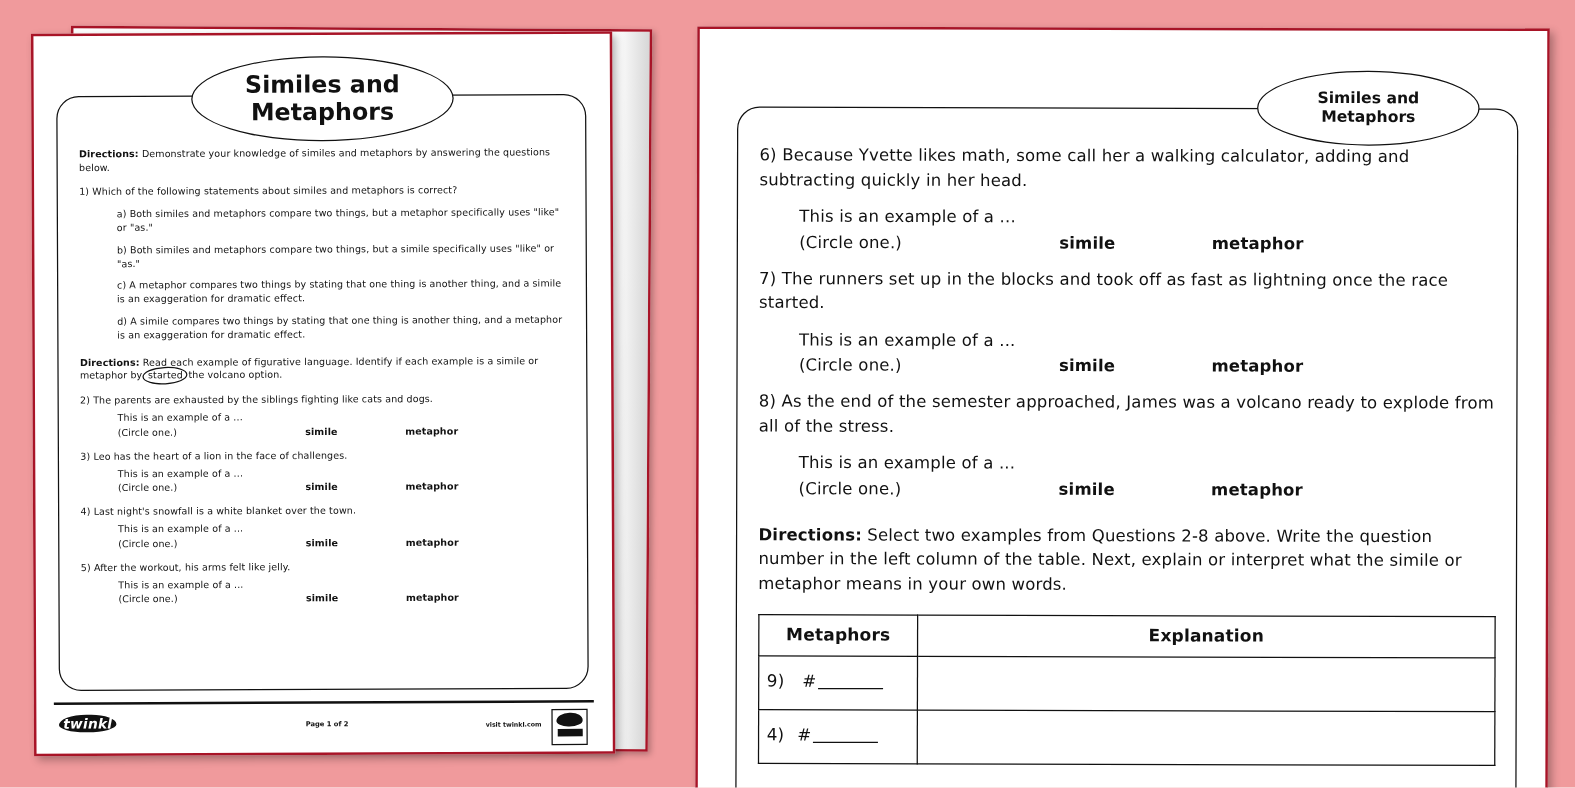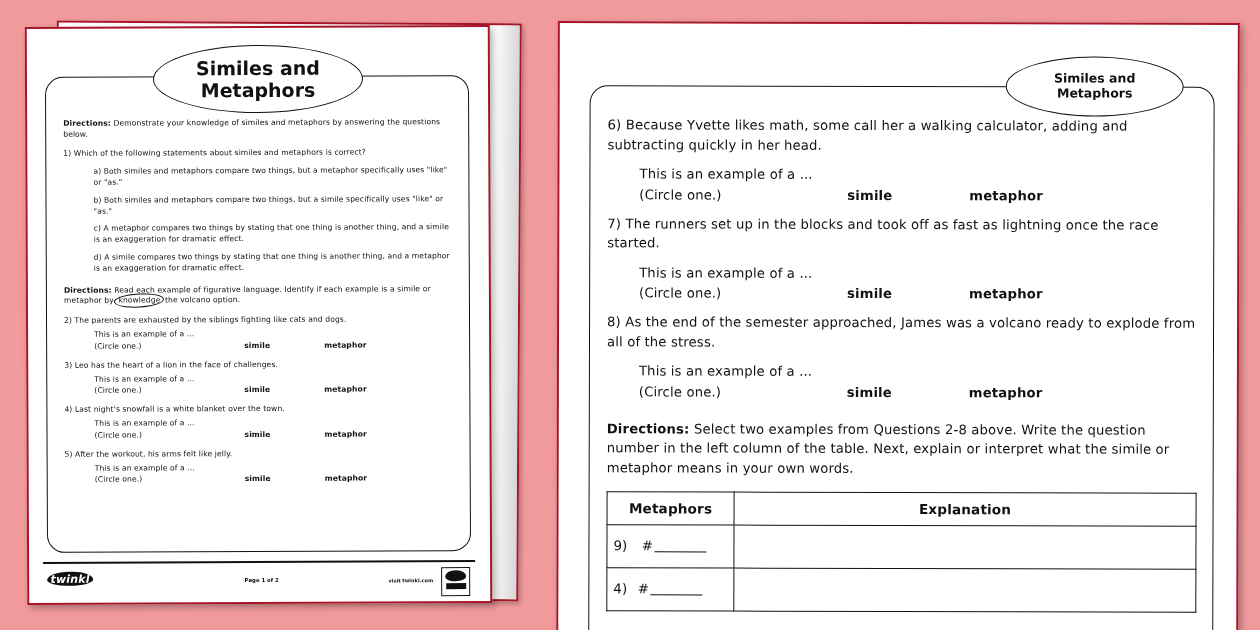--- a/index.html
+++ b/index.html
@@ -213,21 +213,21 @@
 
         <p class="p"><span class="b">Directions:</span><span> Demonstrate your knowledge of similes and metaphors by answering the questions below.</span></p>
 
         <p class="p" style="margin-top:8px;margin-bottom:8px;">1) Which of the following statements about similes and metaphors is correct?</p>
 
         <p class="p indent">a) Both similes and metaphors compare two things, but a metaphor specifically uses "like" or "as."</p>
         <p class="p indent">b) Both similes and metaphors compare two things, but a simile specifically uses "like" or "as."</p>
         <p class="p indent">c) A metaphor compares two things by stating that one thing is another thing, and a simile is an exaggeration for dramatic effect.</p>
         <p class="p indent">d) A simile compares two things by stating that one thing is another thing, and a metaphor is an exaggeration for dramatic effect.</p>
 
-        <p class="p" style="margin-top:11px;margin-bottom:9px;"><span class="b">Directions:</span><span> Read each example of figurative language. Identify if each example is a simile or metaphor by </span><span class="circled">knowledge</span><span> the volcano option.</span></p>
+        <p class="p" style="margin-top:11px;margin-bottom:9px;"><span class="b">Directions:</span><span> Read each example of figurative language. Identify if each example is a simile or metaphor by </span><span class="circled">started</span><span> the volcano option.</span></p>
 
         <p class="q">2) The parents are exhausted by the siblings fighting like cats and dogs.</p>
         <div class="indent">
           <p class="sub">This is an example of a ...</p>
           <div class="choices">
             <span class="c1">(Circle one.)</span>
             <span class="c2">simile</span>
             <span class="c3">metaphor</span>
           </div>
         </div>

